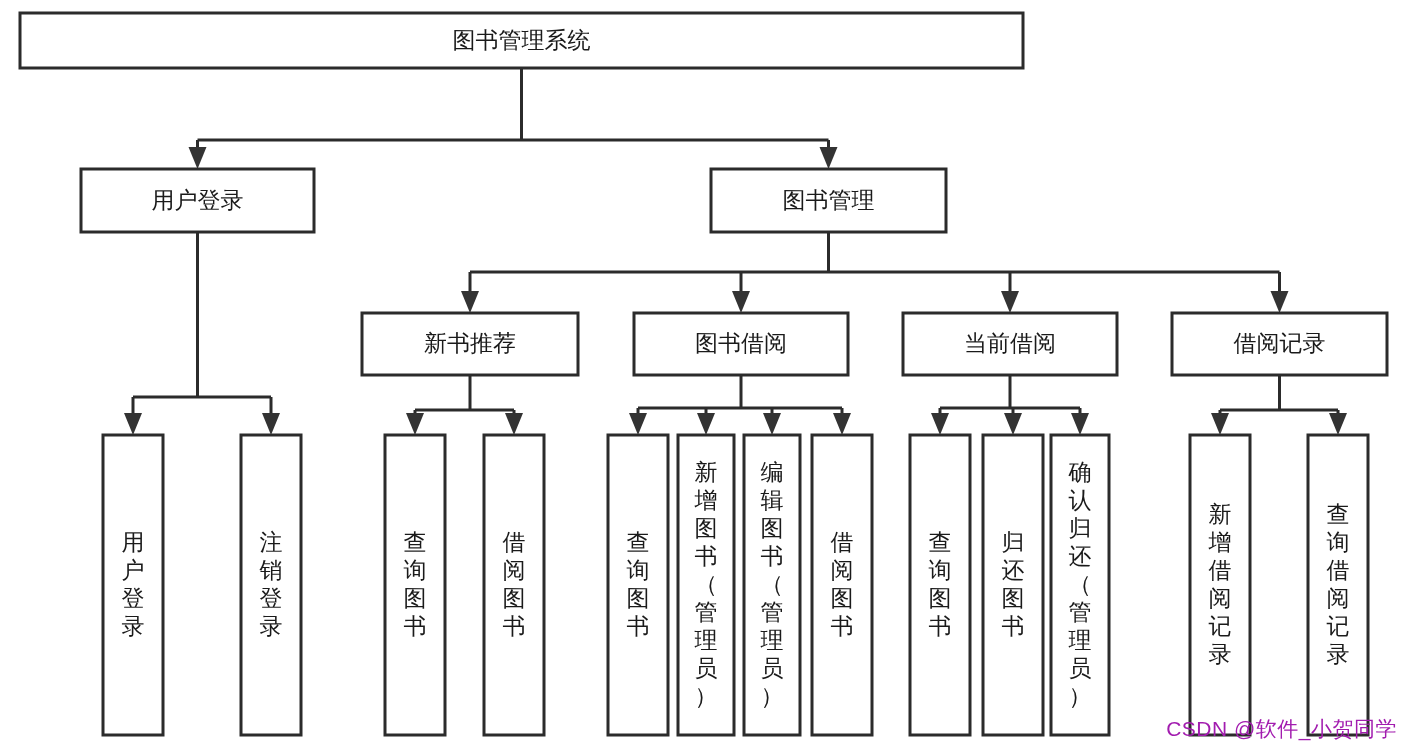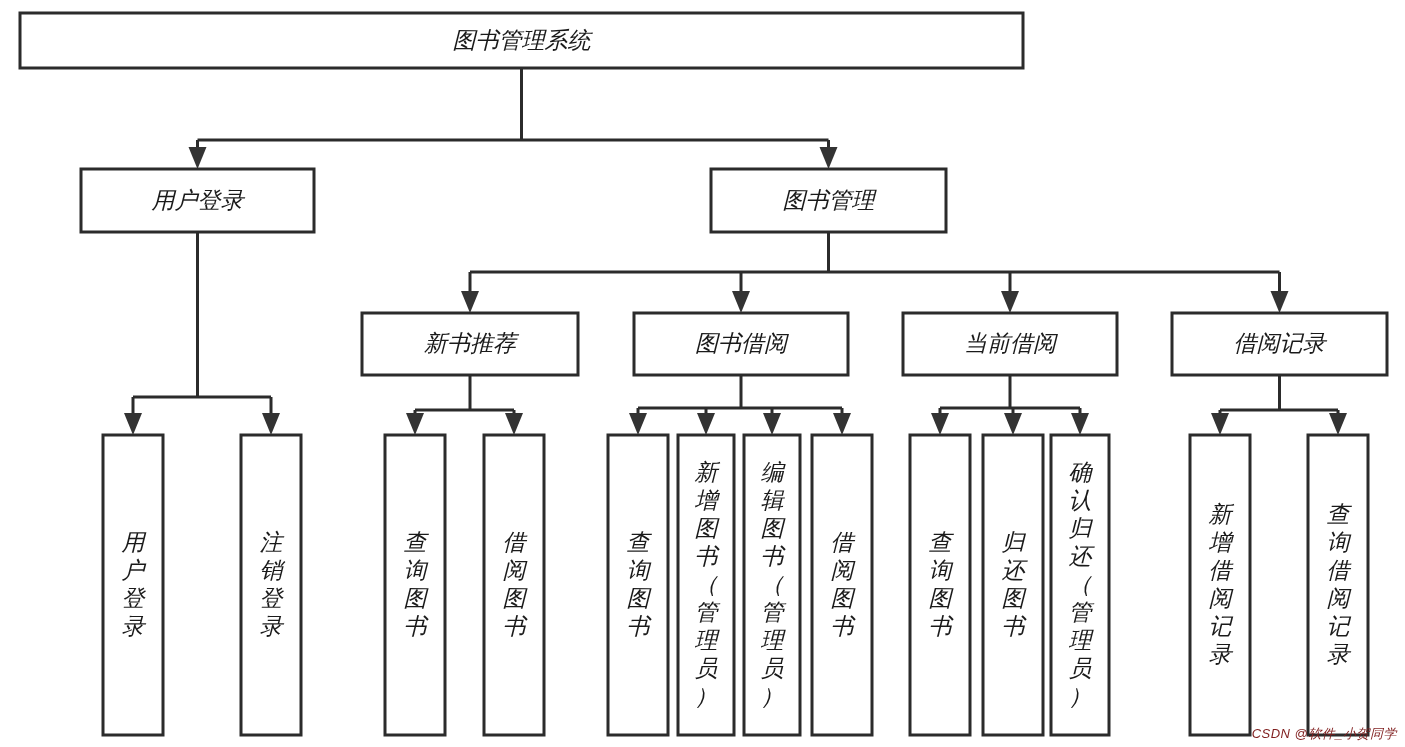--- a/index.html
+++ b/index.html
@@ -12,21 +12,20 @@
     width: 1405px;
     height: 747px;
     font-family: "Liberation Sans", "DejaVu Sans", sans-serif;
     overflow: hidden;
   }
   #diagram-root {
     position: relative;
     width: 1405px;
     height: 747px;
     background: #ffffff;
-    font-style: italic;
   }
   svg.diagram-canvas {
     position: absolute;
     left: 0;
     top: 0;
     width: 1405px;
     height: 747px;
     display: block;
   }
   .node-box {
@@ -55,22 +54,22 @@
     font-family: "Liberation Sans", "DejaVu Sans", sans-serif;
     font-size: 23px;
     fill: #1a1a1a;
     text-anchor: middle;
   }
   .watermark {
     position: absolute;
     right: 8px;
     bottom: 4px;
     font-family: "Liberation Sans", "DejaVu Sans", sans-serif;
-    font-size: 13px;
-    color: #7f1d1d;
+    font-size: 21px;
+    color: #a21caf;
     white-space: nowrap;
     letter-spacing: 0.5px;
     user-select: none;
   }
 </style>
 </head>
 <body>
 
 <div id="diagram-root">
   <svg class="diagram-canvas" viewBox="0 0 1405 747">

